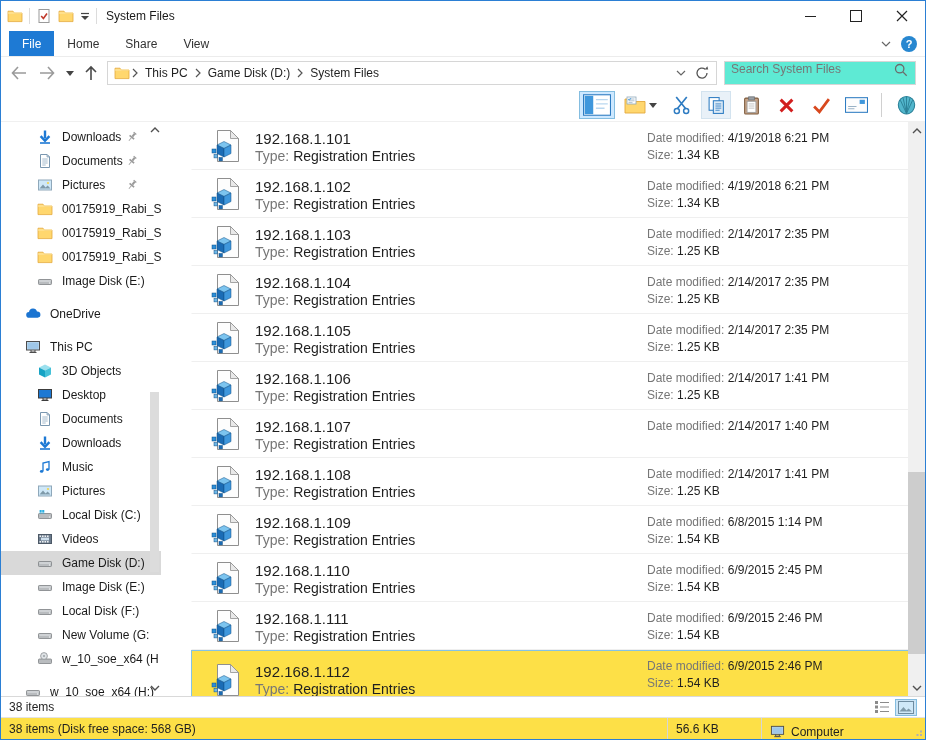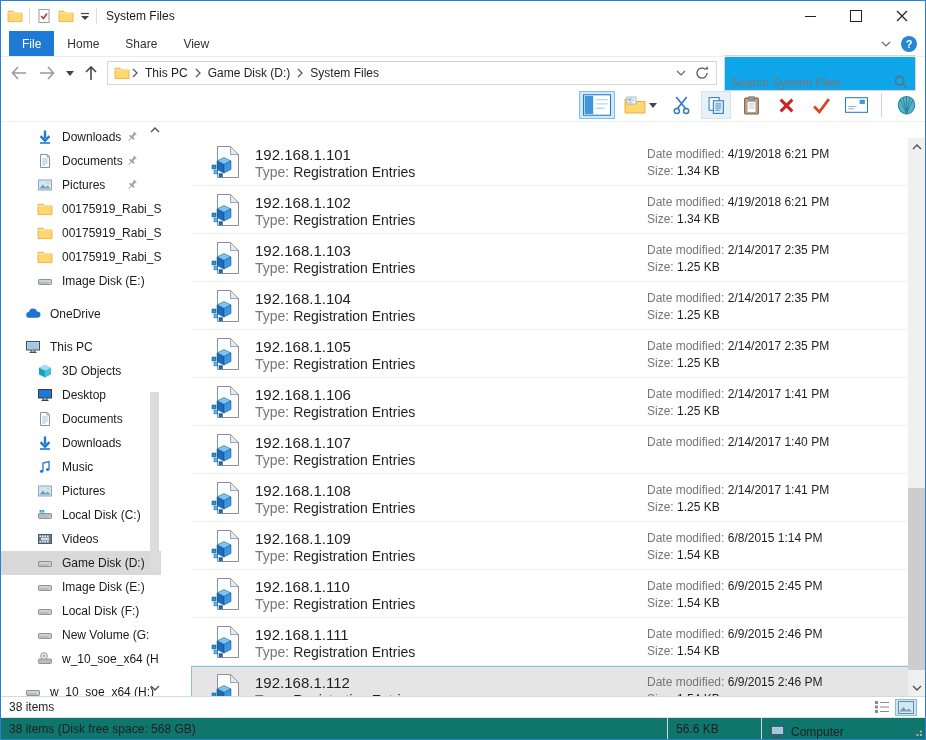--- a/index.html
+++ b/index.html
@@ -27,21 +27,21 @@
   .help-btn { width:16px; height:16px; border-radius:50%; background:#2787d0; color:#fff; font-size:11px; font-weight:bold; display:flex; align-items:center; justify-content:center; }
 
   
   .addressrow { height:32px; display:flex; align-items:center; padding:0 9px; gap:7px; flex:0 0 auto; }
   .navbtns { display:flex; align-items:center; gap:10px; padding-right:2px; }
   .navbtns svg { display:block; }
   .crumbbox { flex:1; height:24px; border:1px solid #d6d6d6; display:flex; align-items:center; padding:0 4px 0 6px; gap:2px; background:#fff; }
   .crumbbox .crumb { padding:0 5px; color:#1f1f1f; white-space:nowrap; }
   .crumbbox .csep svg { display:block; }
   .crumb-right { margin-left:auto; display:flex; align-items:center; gap:8px; padding-right:2px; }
-  .searchbox { width:192px; height:36px; border:1px solid #d6d6d6; display:flex; align-items:flex-end; background:#0ea5e9; }
+  .searchbox { width:192px; height:24px; border:1px solid #d6d6d6; display:flex; align-items:flex-start; background:#5eead4; }
   .searchbox input { flex:1; border:none; outline:none; font:12px "Liberation Sans","DejaVu Sans",sans-serif; color:#444; padding:0 6px; background:transparent; }
   .searchbox input::placeholder { color:#777; }
   .searchbox svg { margin-right:6px; flex:0 0 auto; }
 
   
   .toolbar { height:33px; display:flex; align-items:center; justify-content:flex-end; gap:5px; padding-right:4px; border-bottom:1px solid #f0f0f0; flex:0 0 auto; }
   .tbtn { height:28px; min-width:30px; display:flex; align-items:center; justify-content:center; padding:0 3px; border:1px solid transparent; }
   .tbtn.selected { background:#cde8ff; border-color:#84bde0; }
   .tbtn.subtle { background:#e9f1f8; border-color:#d3e3ef; }
   .tbtn .caret { margin-left:3px; }
@@ -57,42 +57,42 @@
   .sitem.gap { margin-top:9px; }
   .sitem.selected { background:#d9d9d9; }
   .sitem svg { flex:0 0 auto; margin-right:9px; }
   .sitem .pin { margin-left:auto; margin-right:22px; flex:0 0 auto; }
   .side-scroll { position:absolute; top:0; right:1px; width:11px; height:100%; }
   .side-scroll .arr { position:absolute; left:0; width:11px; height:12px; display:flex; align-items:center; justify-content:center; }
   .side-scroll .arr.up { top:2px; } .side-scroll .arr.down { bottom:2px; }
   .side-scroll .thumb { position:absolute; left:1px; width:9px; top:270px; height:180px; background:#dcdcdc; }
 
   
-  .filelist { flex:1 1 auto; position:relative; overflow:hidden;margin-top:16px; }
+  .filelist { flex:1 1 auto; position:relative; overflow:hidden; }
   .frow { height:48px; margin-left:30px; border-bottom:1px solid #efefef; display:flex; align-items:center; padding-left:16px; position:relative; border:1px solid transparent; border-bottom-color:#efefef; }
-  .frow.selected { border:1px solid #84c3e4; background:#e5e5e5; }
+  .frow.selected { border:1px solid #84c3e4; background:#fde047;align-items:flex-end; }
   .frow .ficon { flex:0 0 auto; margin-right:13px; }
   .frow .fname { font-size:15px; color:#1f1f1f; line-height:19px; }
   .frow .ftype { font-size:14px; line-height:16px; }
   .lab { color:#767676; }
   .val { color:#1f1f1f; }
   .frow .fdetails { position:absolute; left:455px; top:7px; font-size:12px; line-height:17px; }
 
   
   .vscroll { position:absolute; top:0; right:0; width:17px; height:100%; background:#f0f0f0; }
   .vscroll .arr { position:absolute; left:0; width:17px; height:17px; display:flex; align-items:center; justify-content:center; }
   .vscroll .arr.up { top:0; } .vscroll .arr.down { bottom:0; }
   .vscroll .thumb { position:absolute; left:0; width:17px; top:350px; height:182px; background:#cdcdcd; }
 
   
   .statusbar { height:21px; border-top:1px solid #d9d9d9; display:flex; align-items:center; padding:0 8px; flex:0 0 auto; color:#1f1f1f; }
   .statusbar .views { margin-left:auto; display:flex; gap:2px; }
   .viewbtn { width:22px; height:17px; display:flex; align-items:center; justify-content:center; border:1px solid transparent; }
   .viewbtn.selected { background:#cbe4f5; border-color:#84bde0; }
-  .classicbar { height:22px; background:#0f766e; border-top:1px solid #e3e3e3; display:flex; align-items:stretch; flex:0 0 auto; color:#1f1f1f; }
+  .classicbar { height:22px; background:#fde047; border-top:1px solid #e3e3e3; display:flex; align-items:stretch; flex:0 0 auto; color:#1f1f1f; }
   .csec { display:flex; align-items:center; padding:0 8px; }
   .csec.left { flex:1 1 auto; }
   .csec.mid { width:94px; border-left:1px solid #d5d5d5; }
   .csec.right { width:152px; border-left:1px solid #d5d5d5; gap:6px;align-items:flex-end; }
   .grip { display:flex; align-items:flex-end; padding:0 2px 2px 0; }
 </style>
 </head>
 <body>
 
 <svg width="0" height="0" style="position:absolute">

